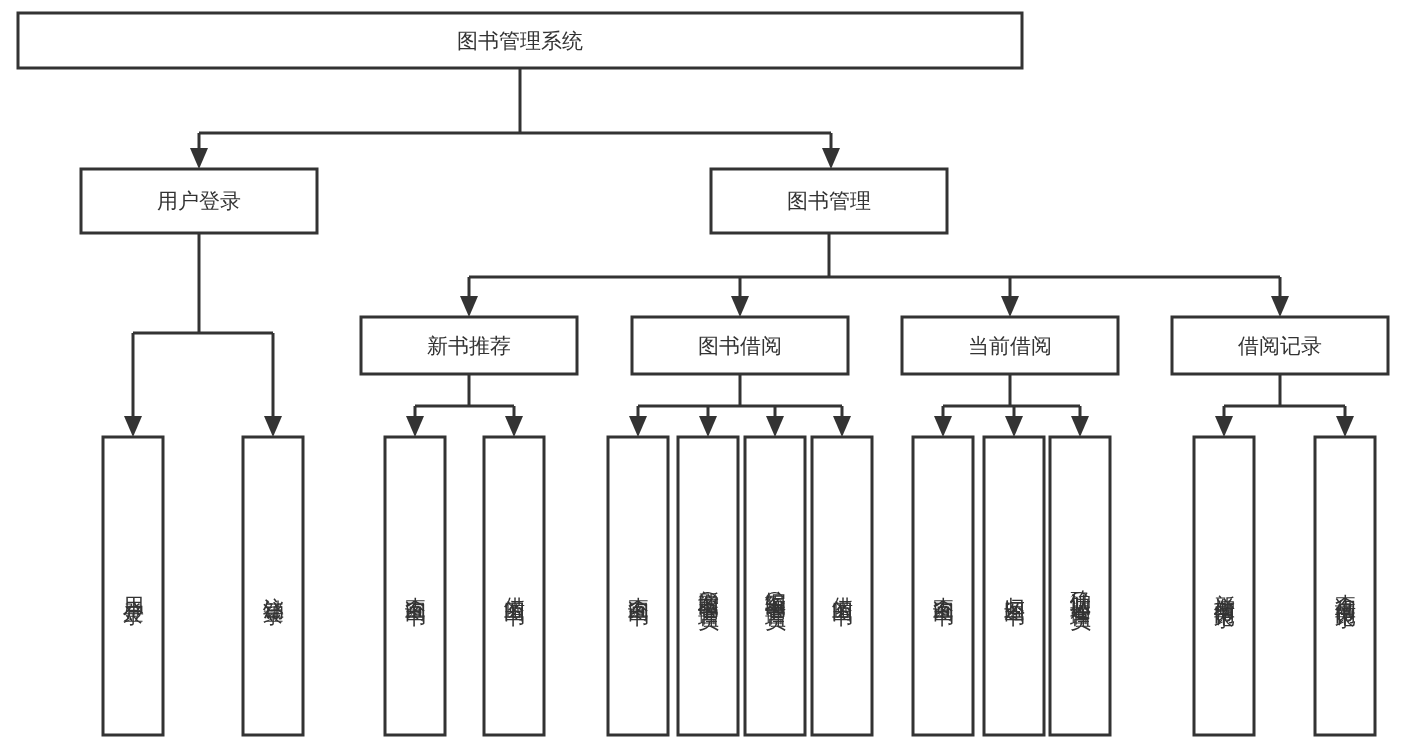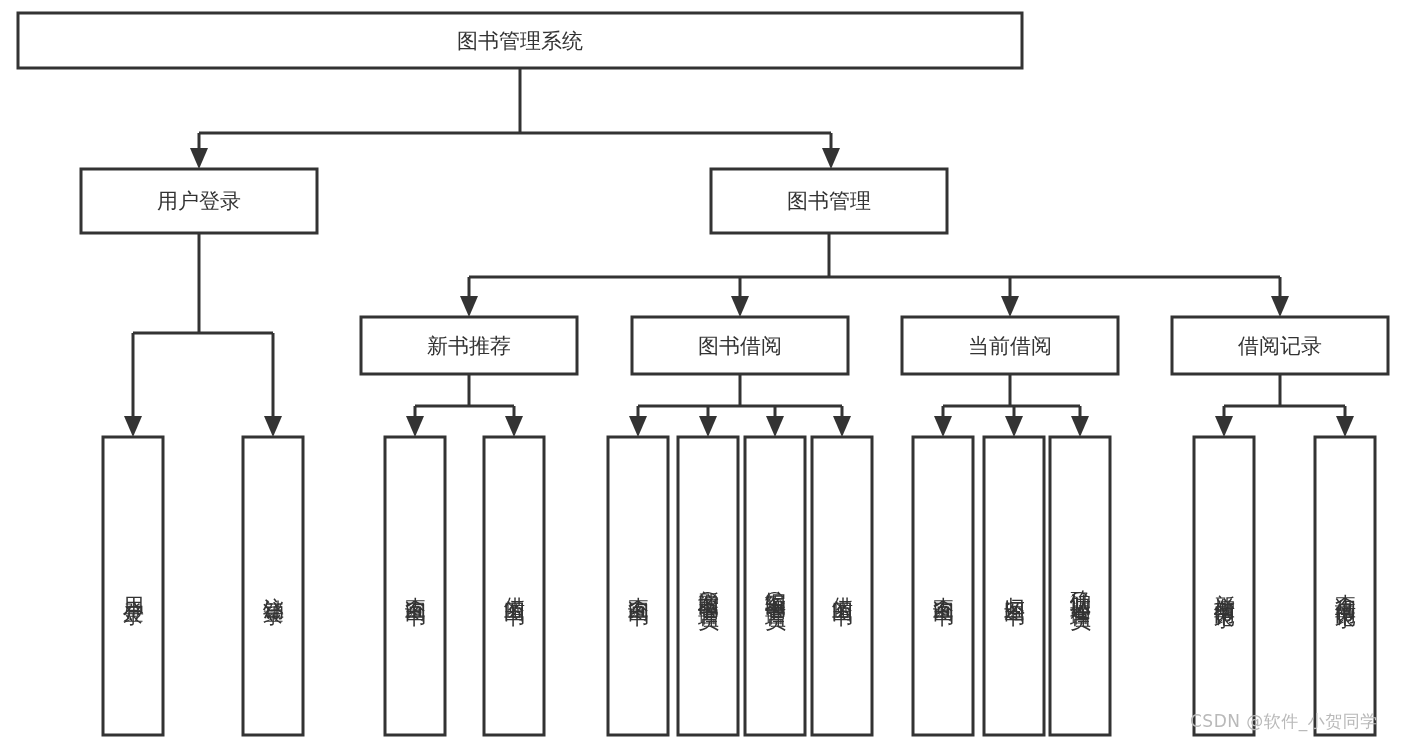--- a/index.html
+++ b/index.html
@@ -196,15 +196,14 @@
   <div class="leaf-label" style="left: 608px; top: 437px; width: 60px; height: 298px; display: flex; align-items: center; justify-content: center;">查询图书</div>
   <div class="leaf-label" style="left: 678px; top: 437px; width: 60px; height: 298px; display: flex; align-items: center; justify-content: center;">新增图书（管理员）</div>
   <div class="leaf-label" style="left: 745px; top: 437px; width: 60px; height: 298px; display: flex; align-items: center; justify-content: center;">编辑图书（管理员）</div>
   <div class="leaf-label" style="left: 812px; top: 437px; width: 60px; height: 298px; display: flex; align-items: center; justify-content: center;">借阅图书</div>
   <div class="leaf-label" style="left: 913px; top: 437px; width: 60px; height: 298px; display: flex; align-items: center; justify-content: center;">查询图书</div>
   <div class="leaf-label" style="left: 984px; top: 437px; width: 60px; height: 298px; display: flex; align-items: center; justify-content: center;">归还图书</div>
   <div class="leaf-label" style="left: 1050px; top: 437px; width: 60px; height: 298px; display: flex; align-items: center; justify-content: center;">确认归还（管理员）</div>
   <div class="leaf-label" style="left: 1194px; top: 437px; width: 60px; height: 298px; display: flex; align-items: center; justify-content: center;">新增借阅记录</div>
   <div class="leaf-label" style="left: 1315px; top: 437px; width: 60px; height: 298px; display: flex; align-items: center; justify-content: center;">查询借阅记录</div>
 
-  <div class="watermark" style="left:1190px; top:710px;">CSDN @软件_小贺同学</div>
 
 </div>
 
 </body></html>

